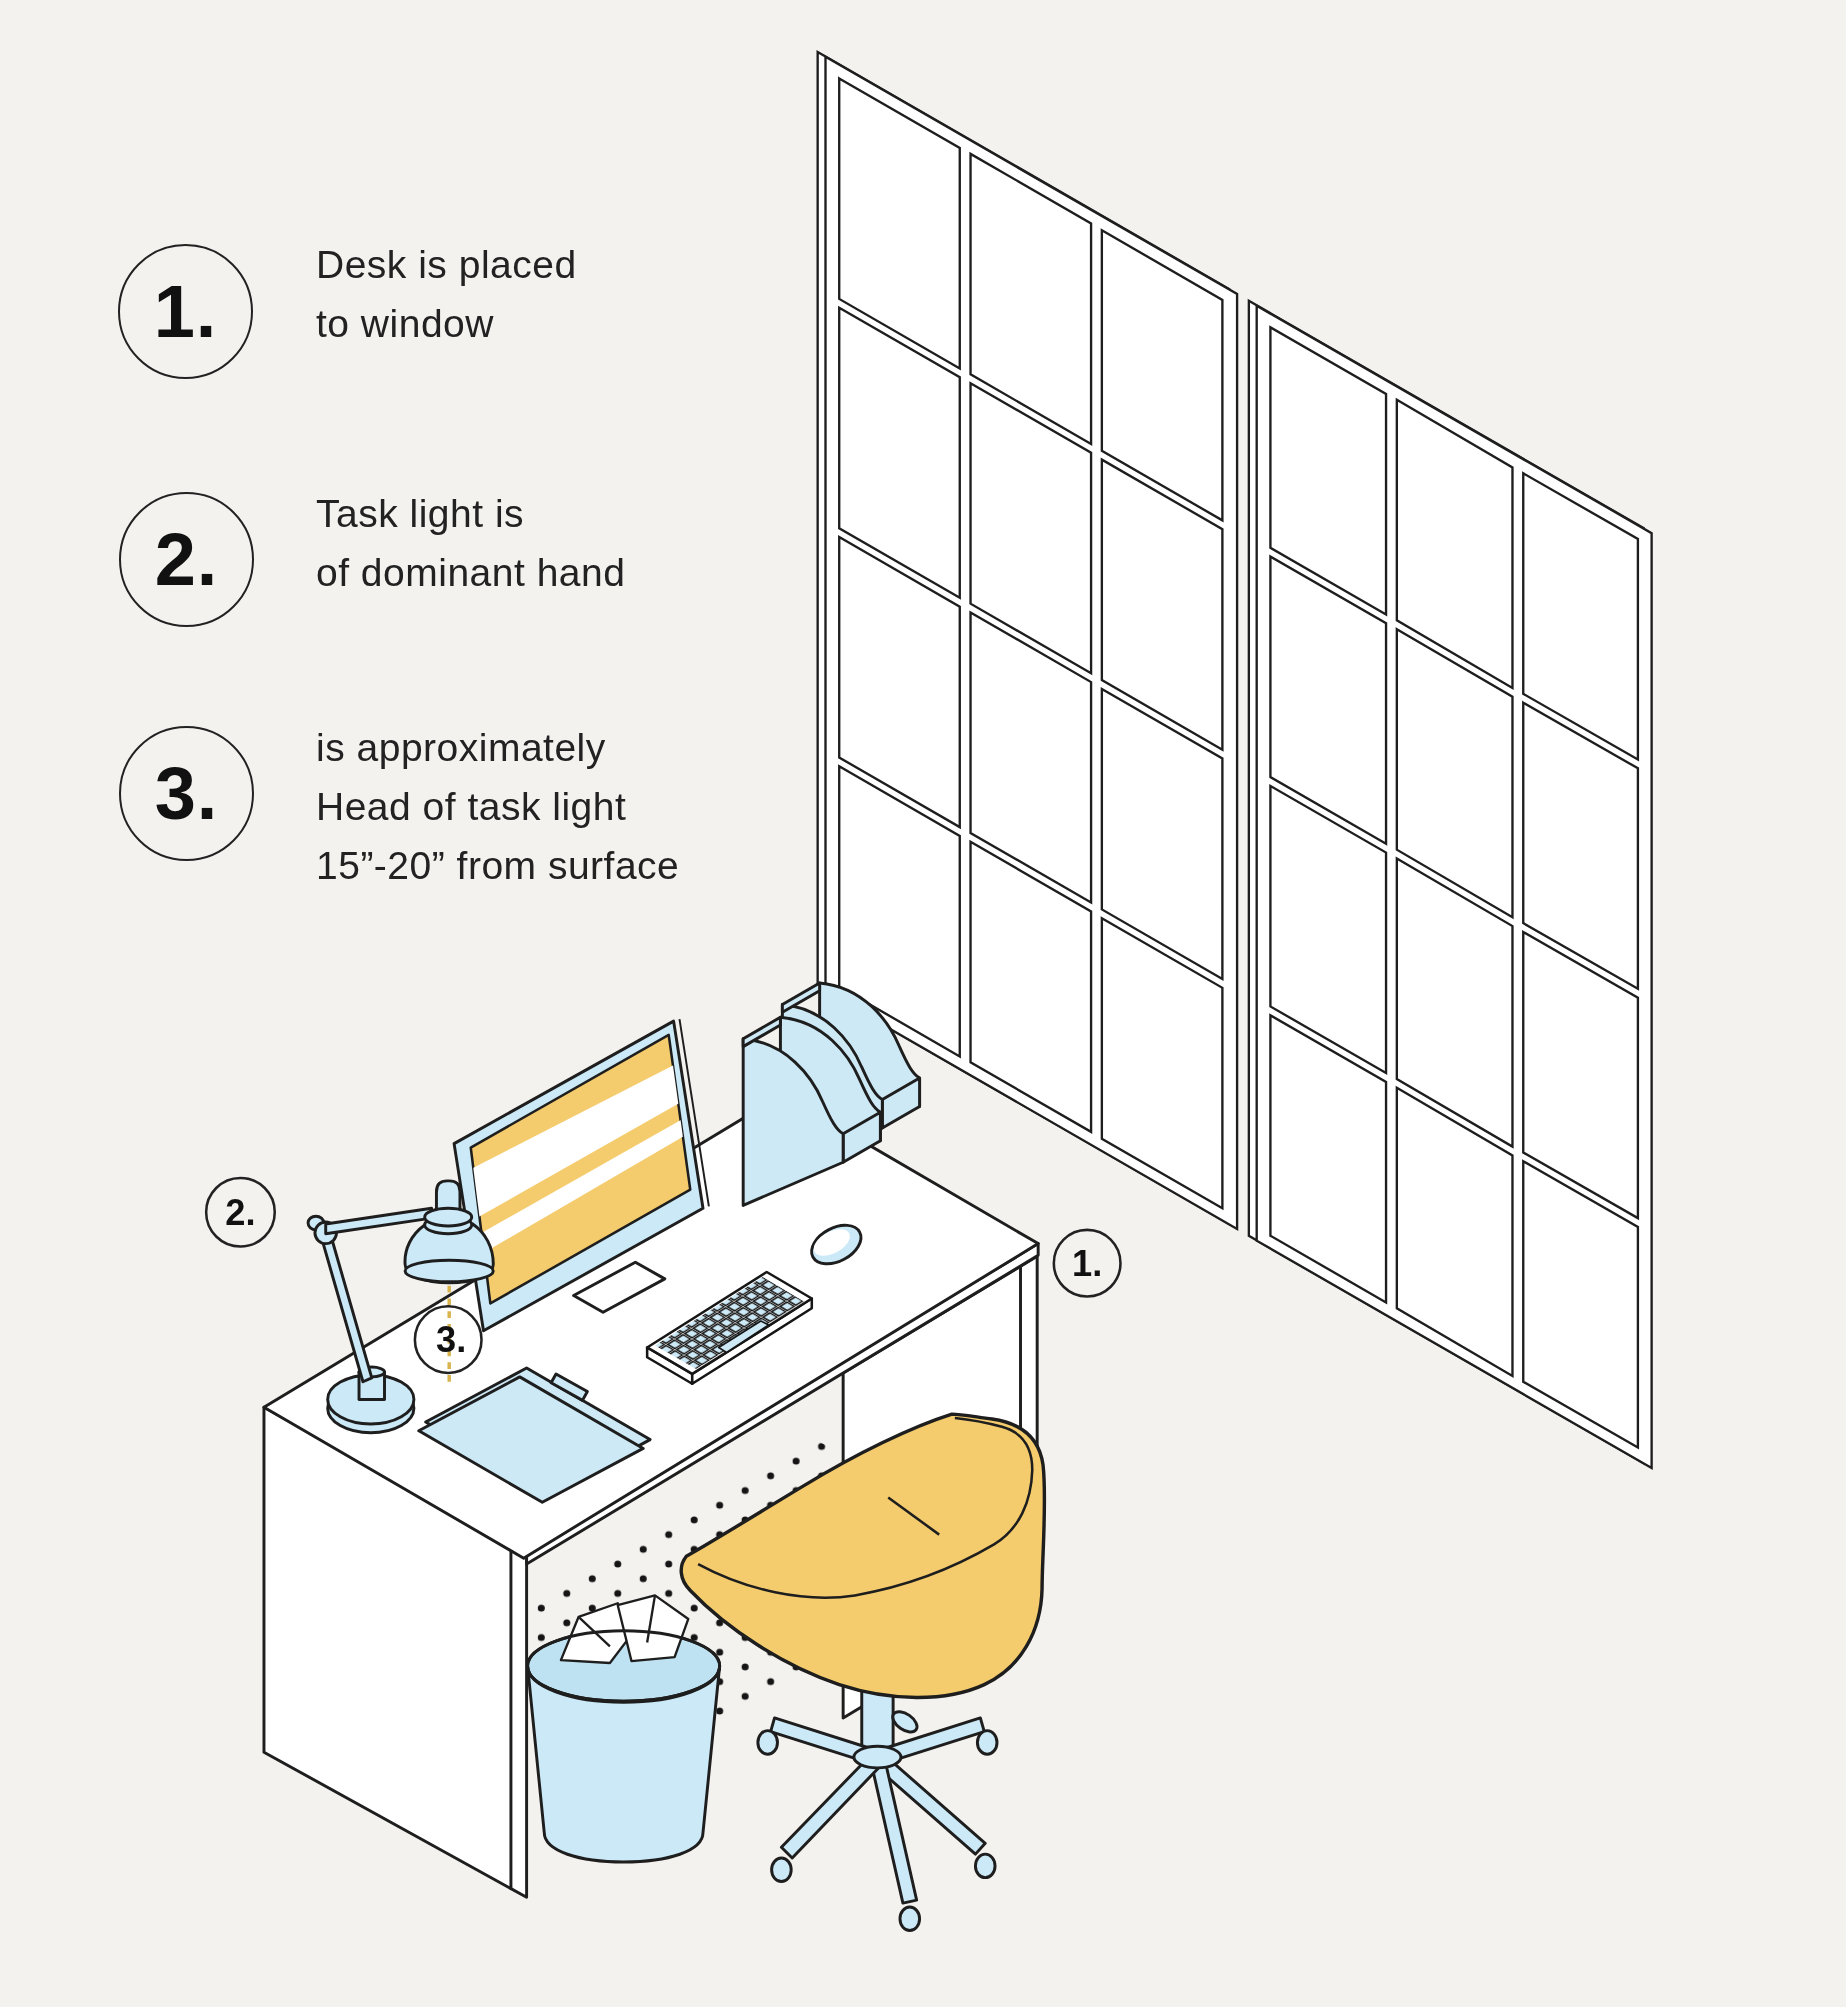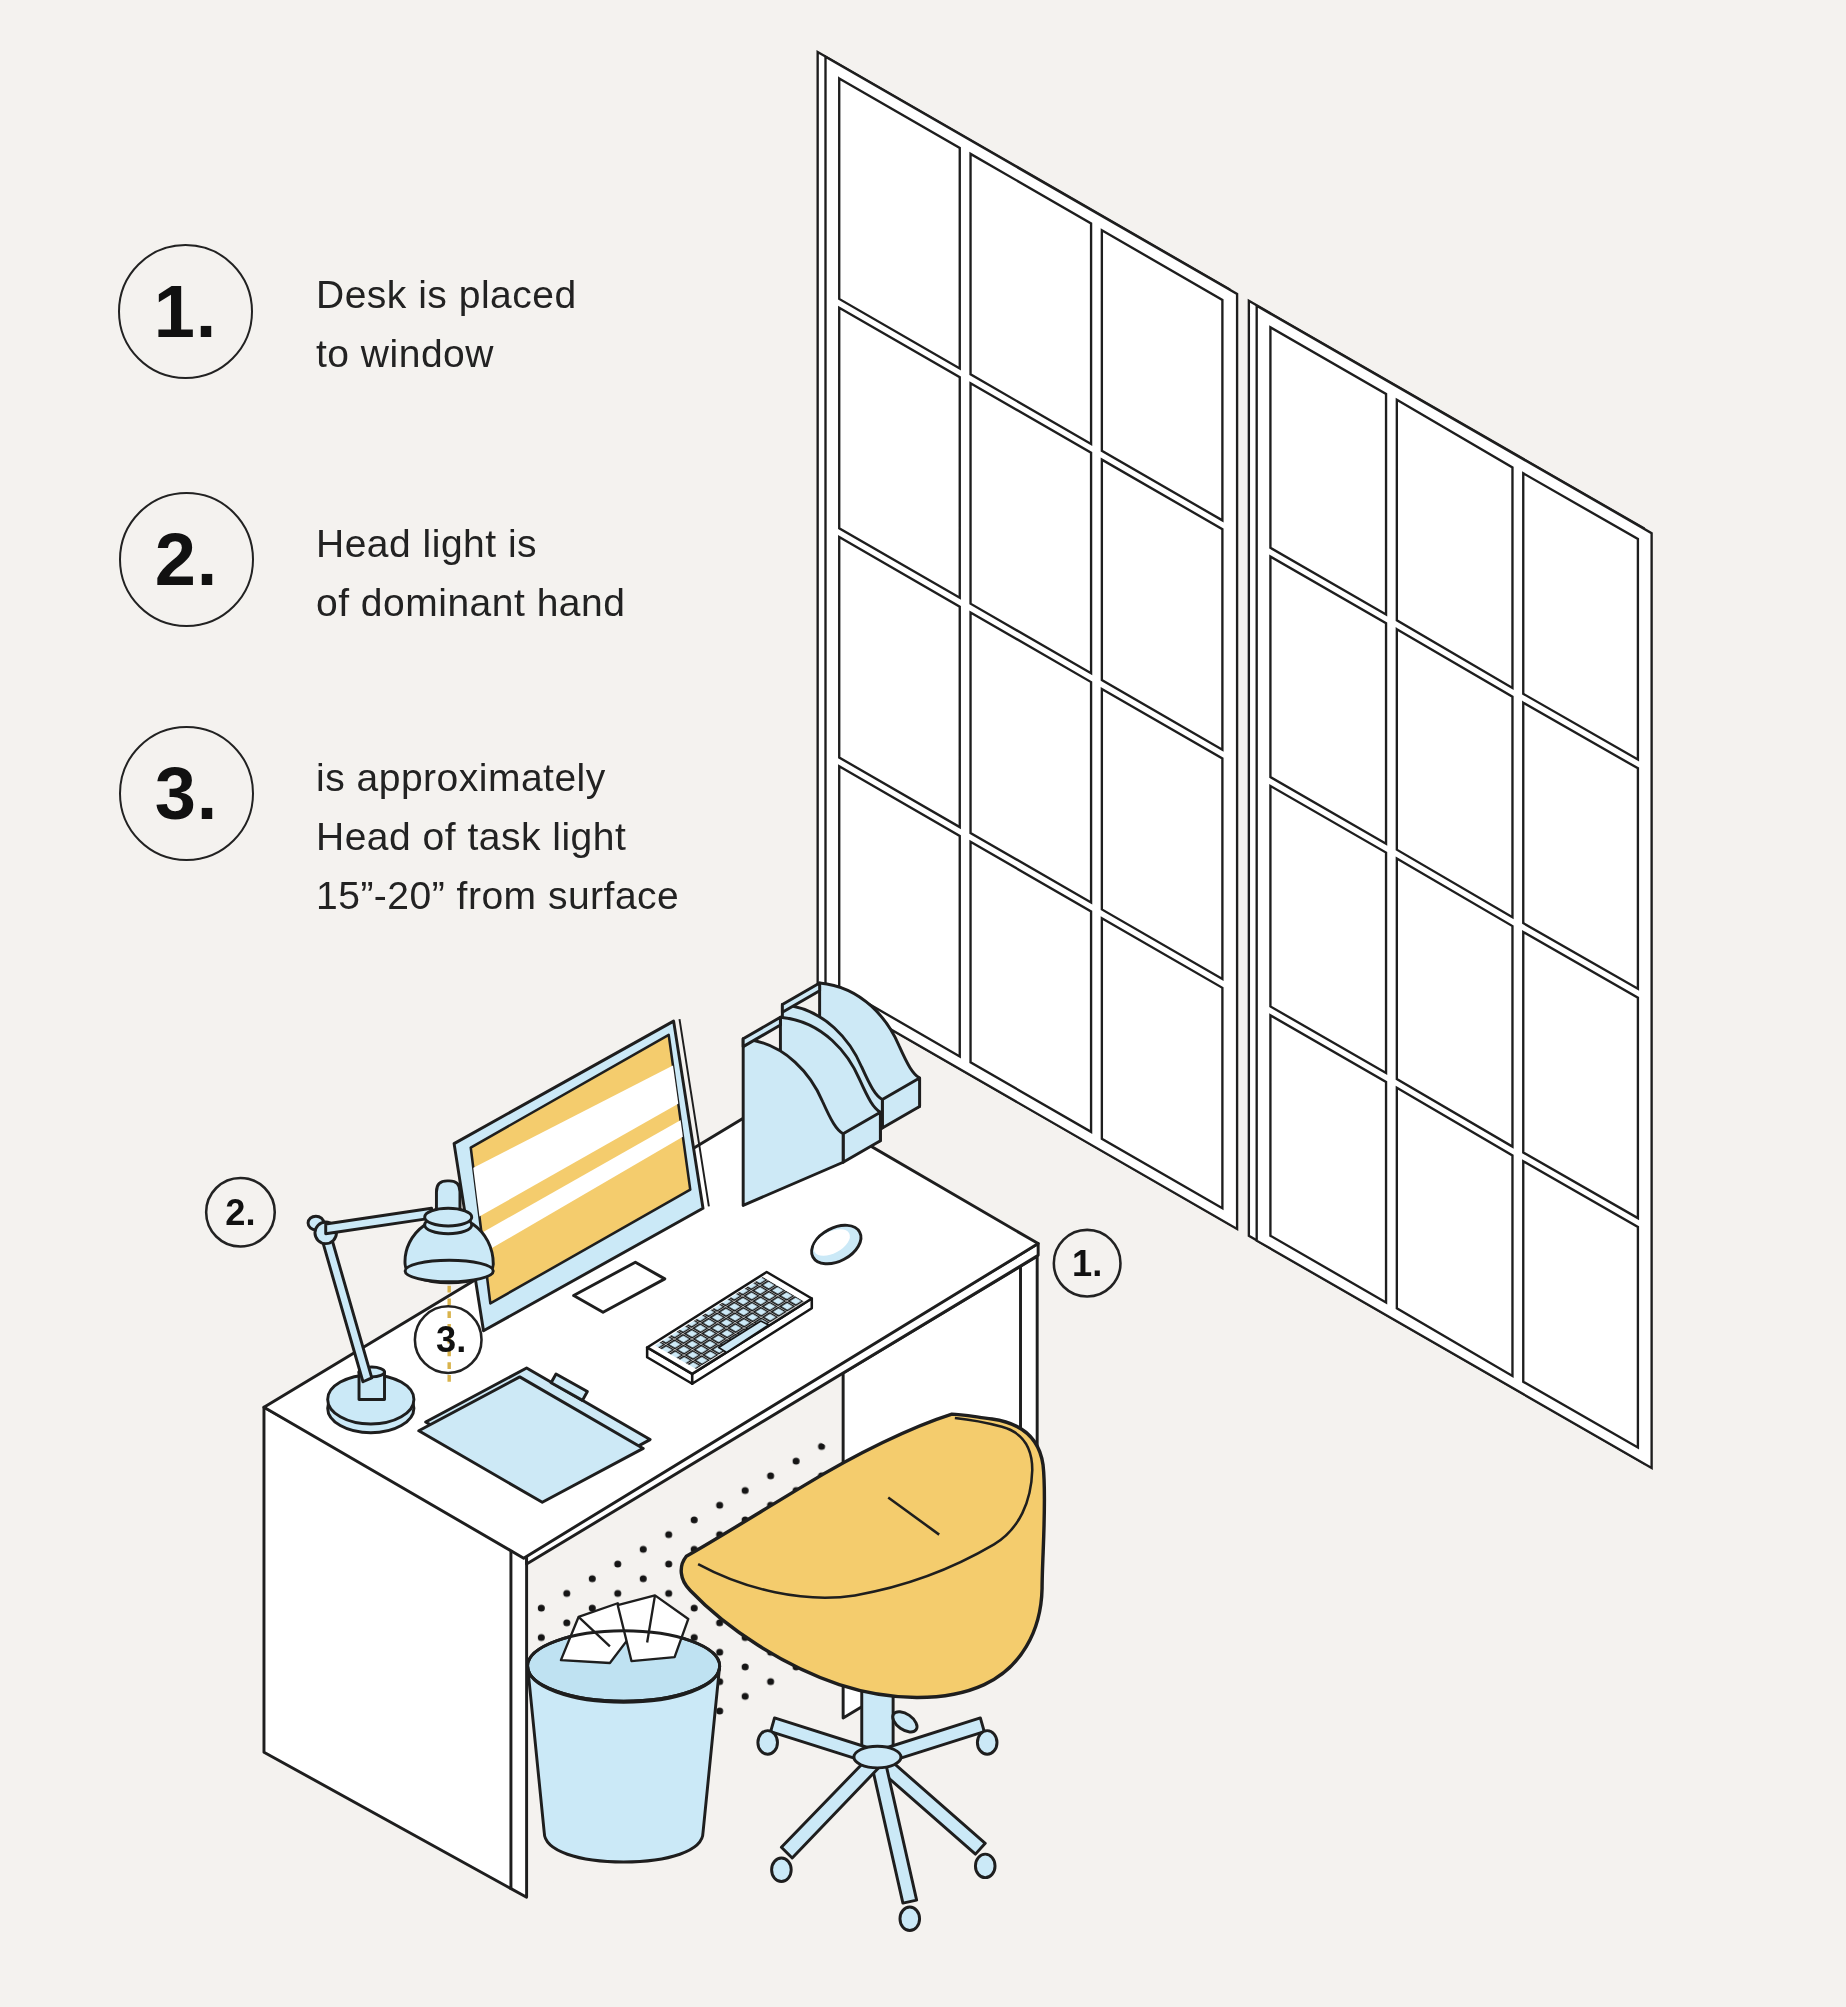--- a/index.html
+++ b/index.html
@@ -10,21 +10,21 @@
   .stage{position:relative;width:1847px;height:2007px;background:var(--bg);
          font-family:"Liberation Sans",sans-serif;color:var(--ink);overflow:hidden;}
   .illustration{position:absolute;inset:0;}
   .tips{position:absolute;inset:0;}
   .tip{position:absolute;}
   .tip-badge{position:absolute;width:135px;height:135px;border:2.9px solid #222;
              border-radius:50%;display:flex;align-items:center;justify-content:center;
              box-sizing:border-box;}
   .tip-badge span{font-size:74px;font-weight:700;letter-spacing:1px;color:#111;}
   .tip-text{position:absolute;left:316px;font-size:39px;line-height:59px;
-            letter-spacing:0.5px;color:#222;white-space:nowrap;margin-top:30px;}
+            letter-spacing:0.5px;color:#222;white-space:nowrap;}
 </style>
 </head>
 <body>
 
 <div class="stage">
 
   <svg class="illustration" viewBox="0 0 1884 2048" width="1847" height="2007">
     <defs>
       <pattern id="dots" width="52" height="30" patternUnits="userSpaceOnUse">
         <circle cx="6" cy="6" r="3.6" fill="#151515"></circle>
@@ -218,21 +218,21 @@
         <div>Desk is placed</div>
         <div>to window</div>
       </div>
     </div>
 
     <div class="tip">
       <div class="tip-badge" style="left:119px;top:492px;">
         <span>2.</span>
       </div>
       <div class="tip-text" style="top:484px;">
-        <div>Head light is</div>
+        <div>Task light is</div>
         <div>of dominant hand</div>
       </div>
     </div>
 
     <div class="tip">
       <div class="tip-badge" style="left:119px;top:726px;">
         <span>3.</span>
       </div>
       <div class="tip-text" style="top:718px;">
         <div>is approximately</div>

